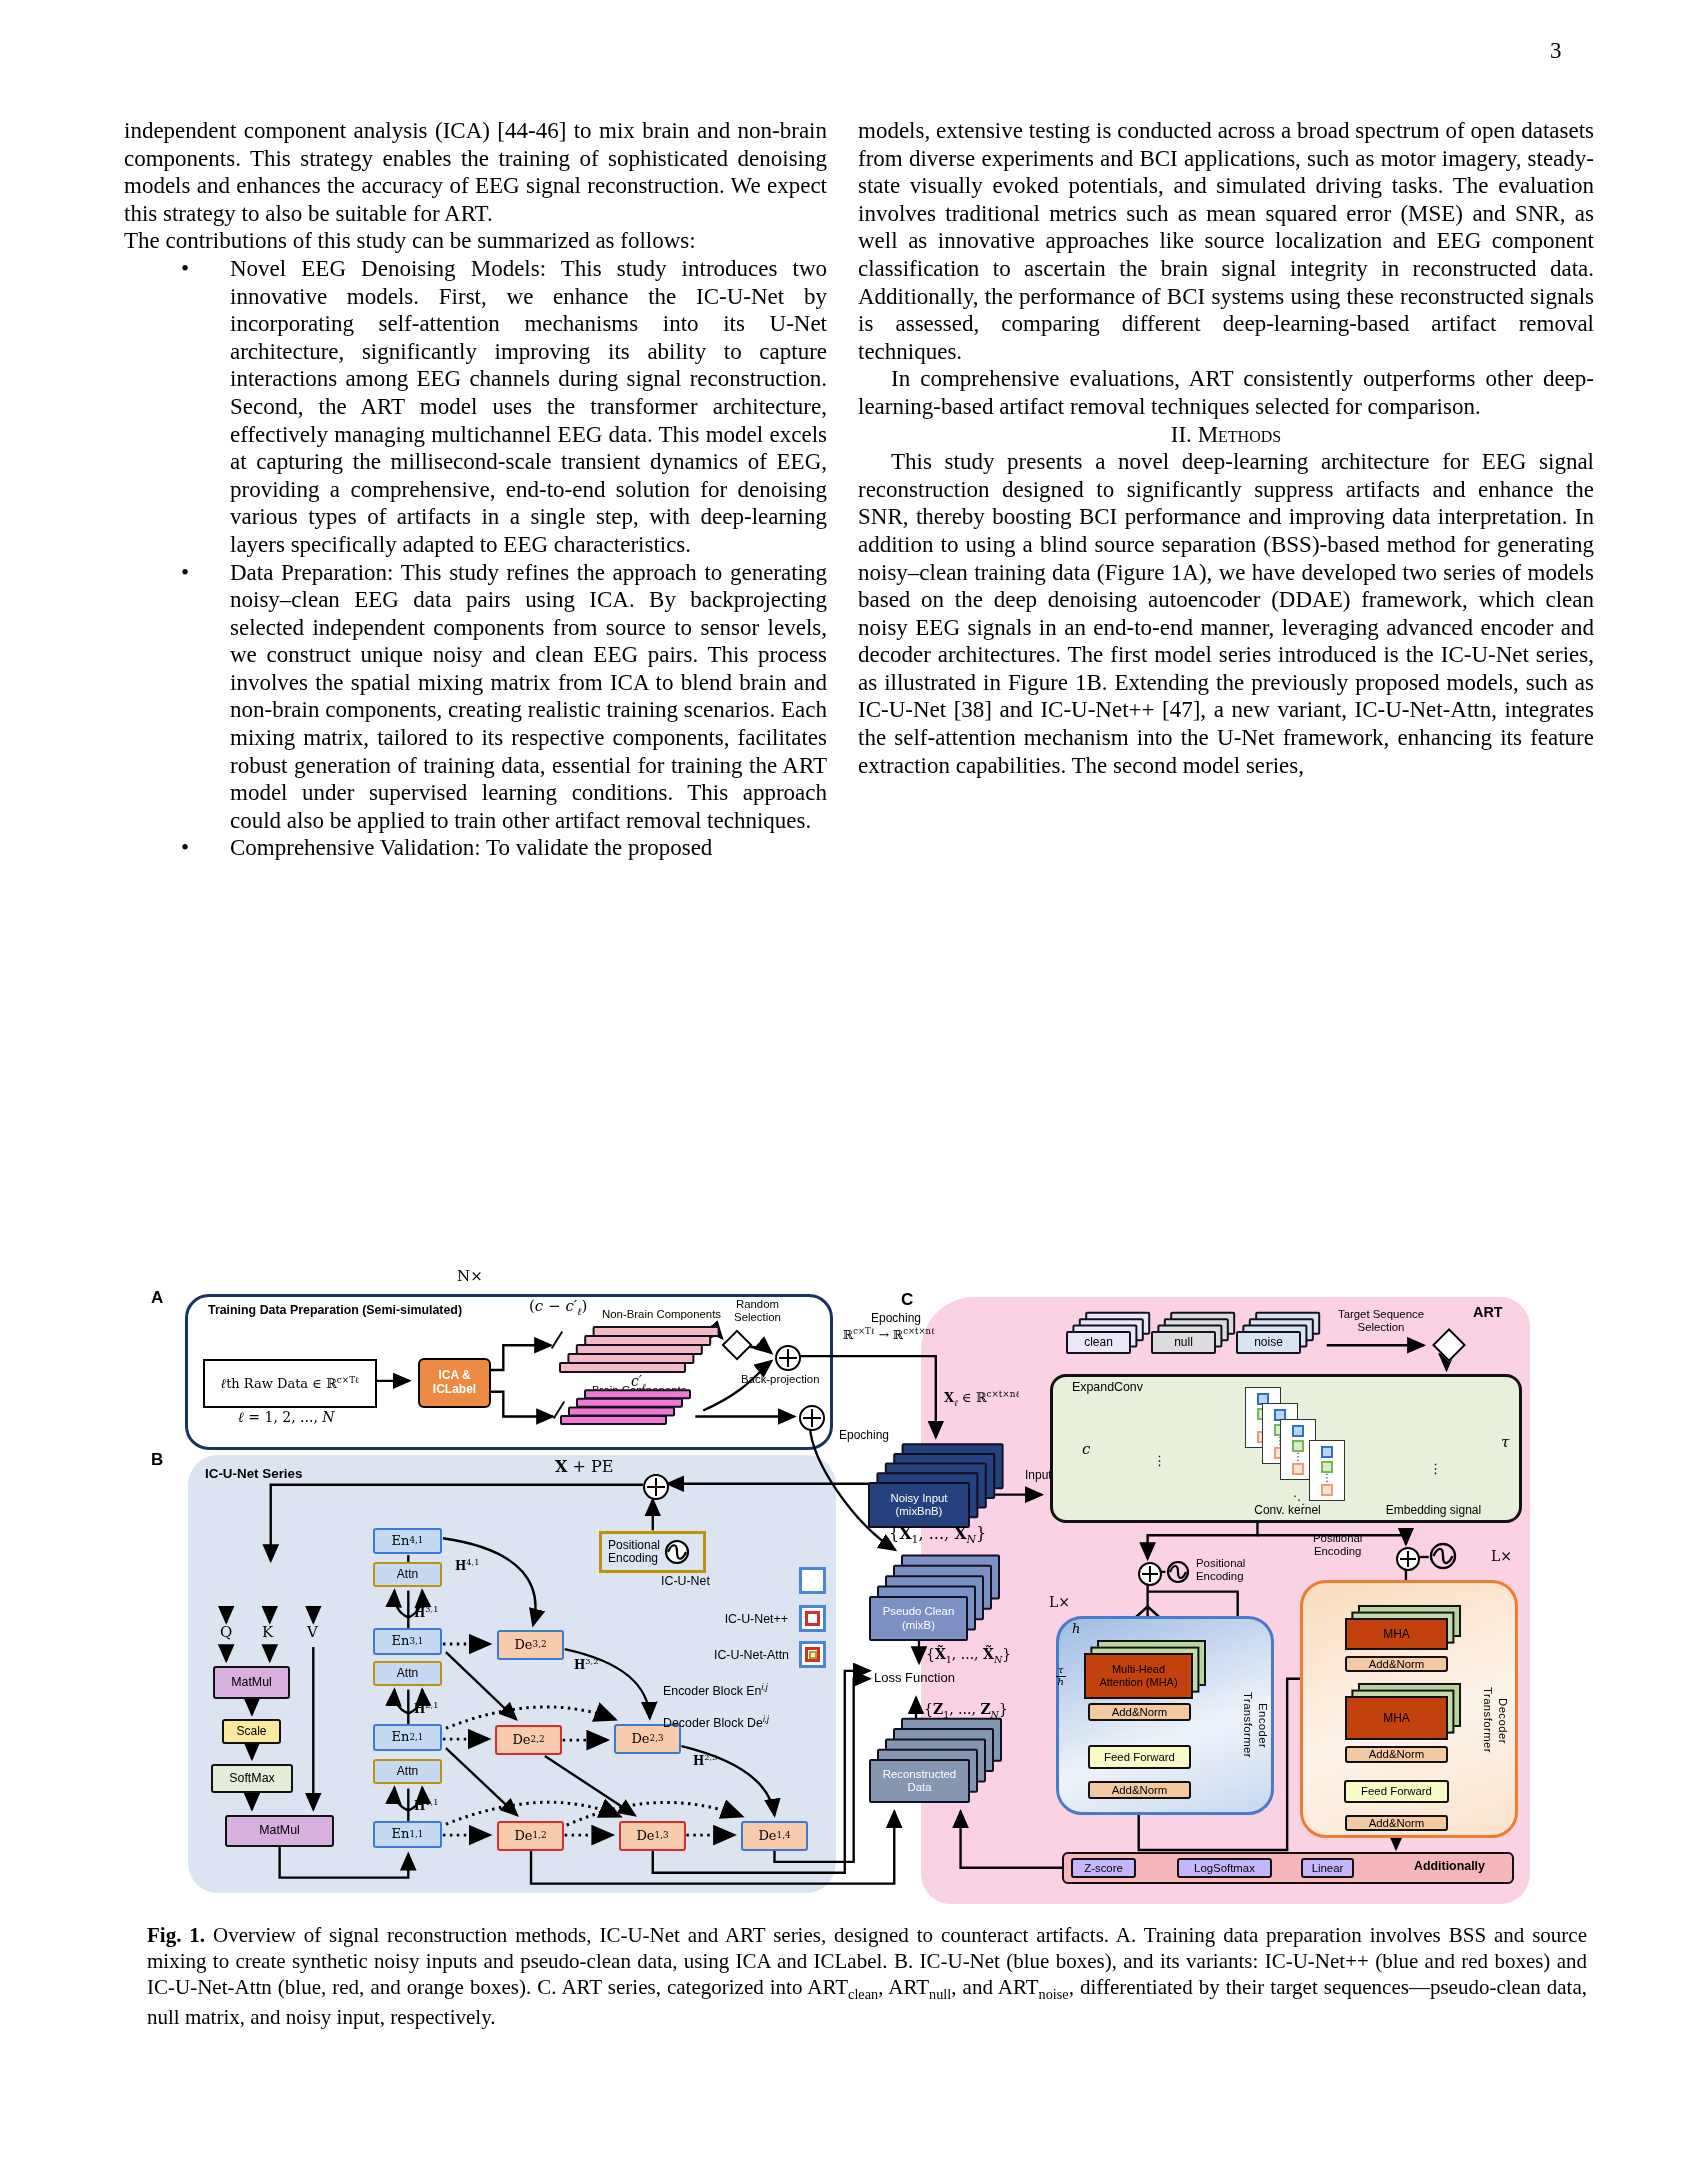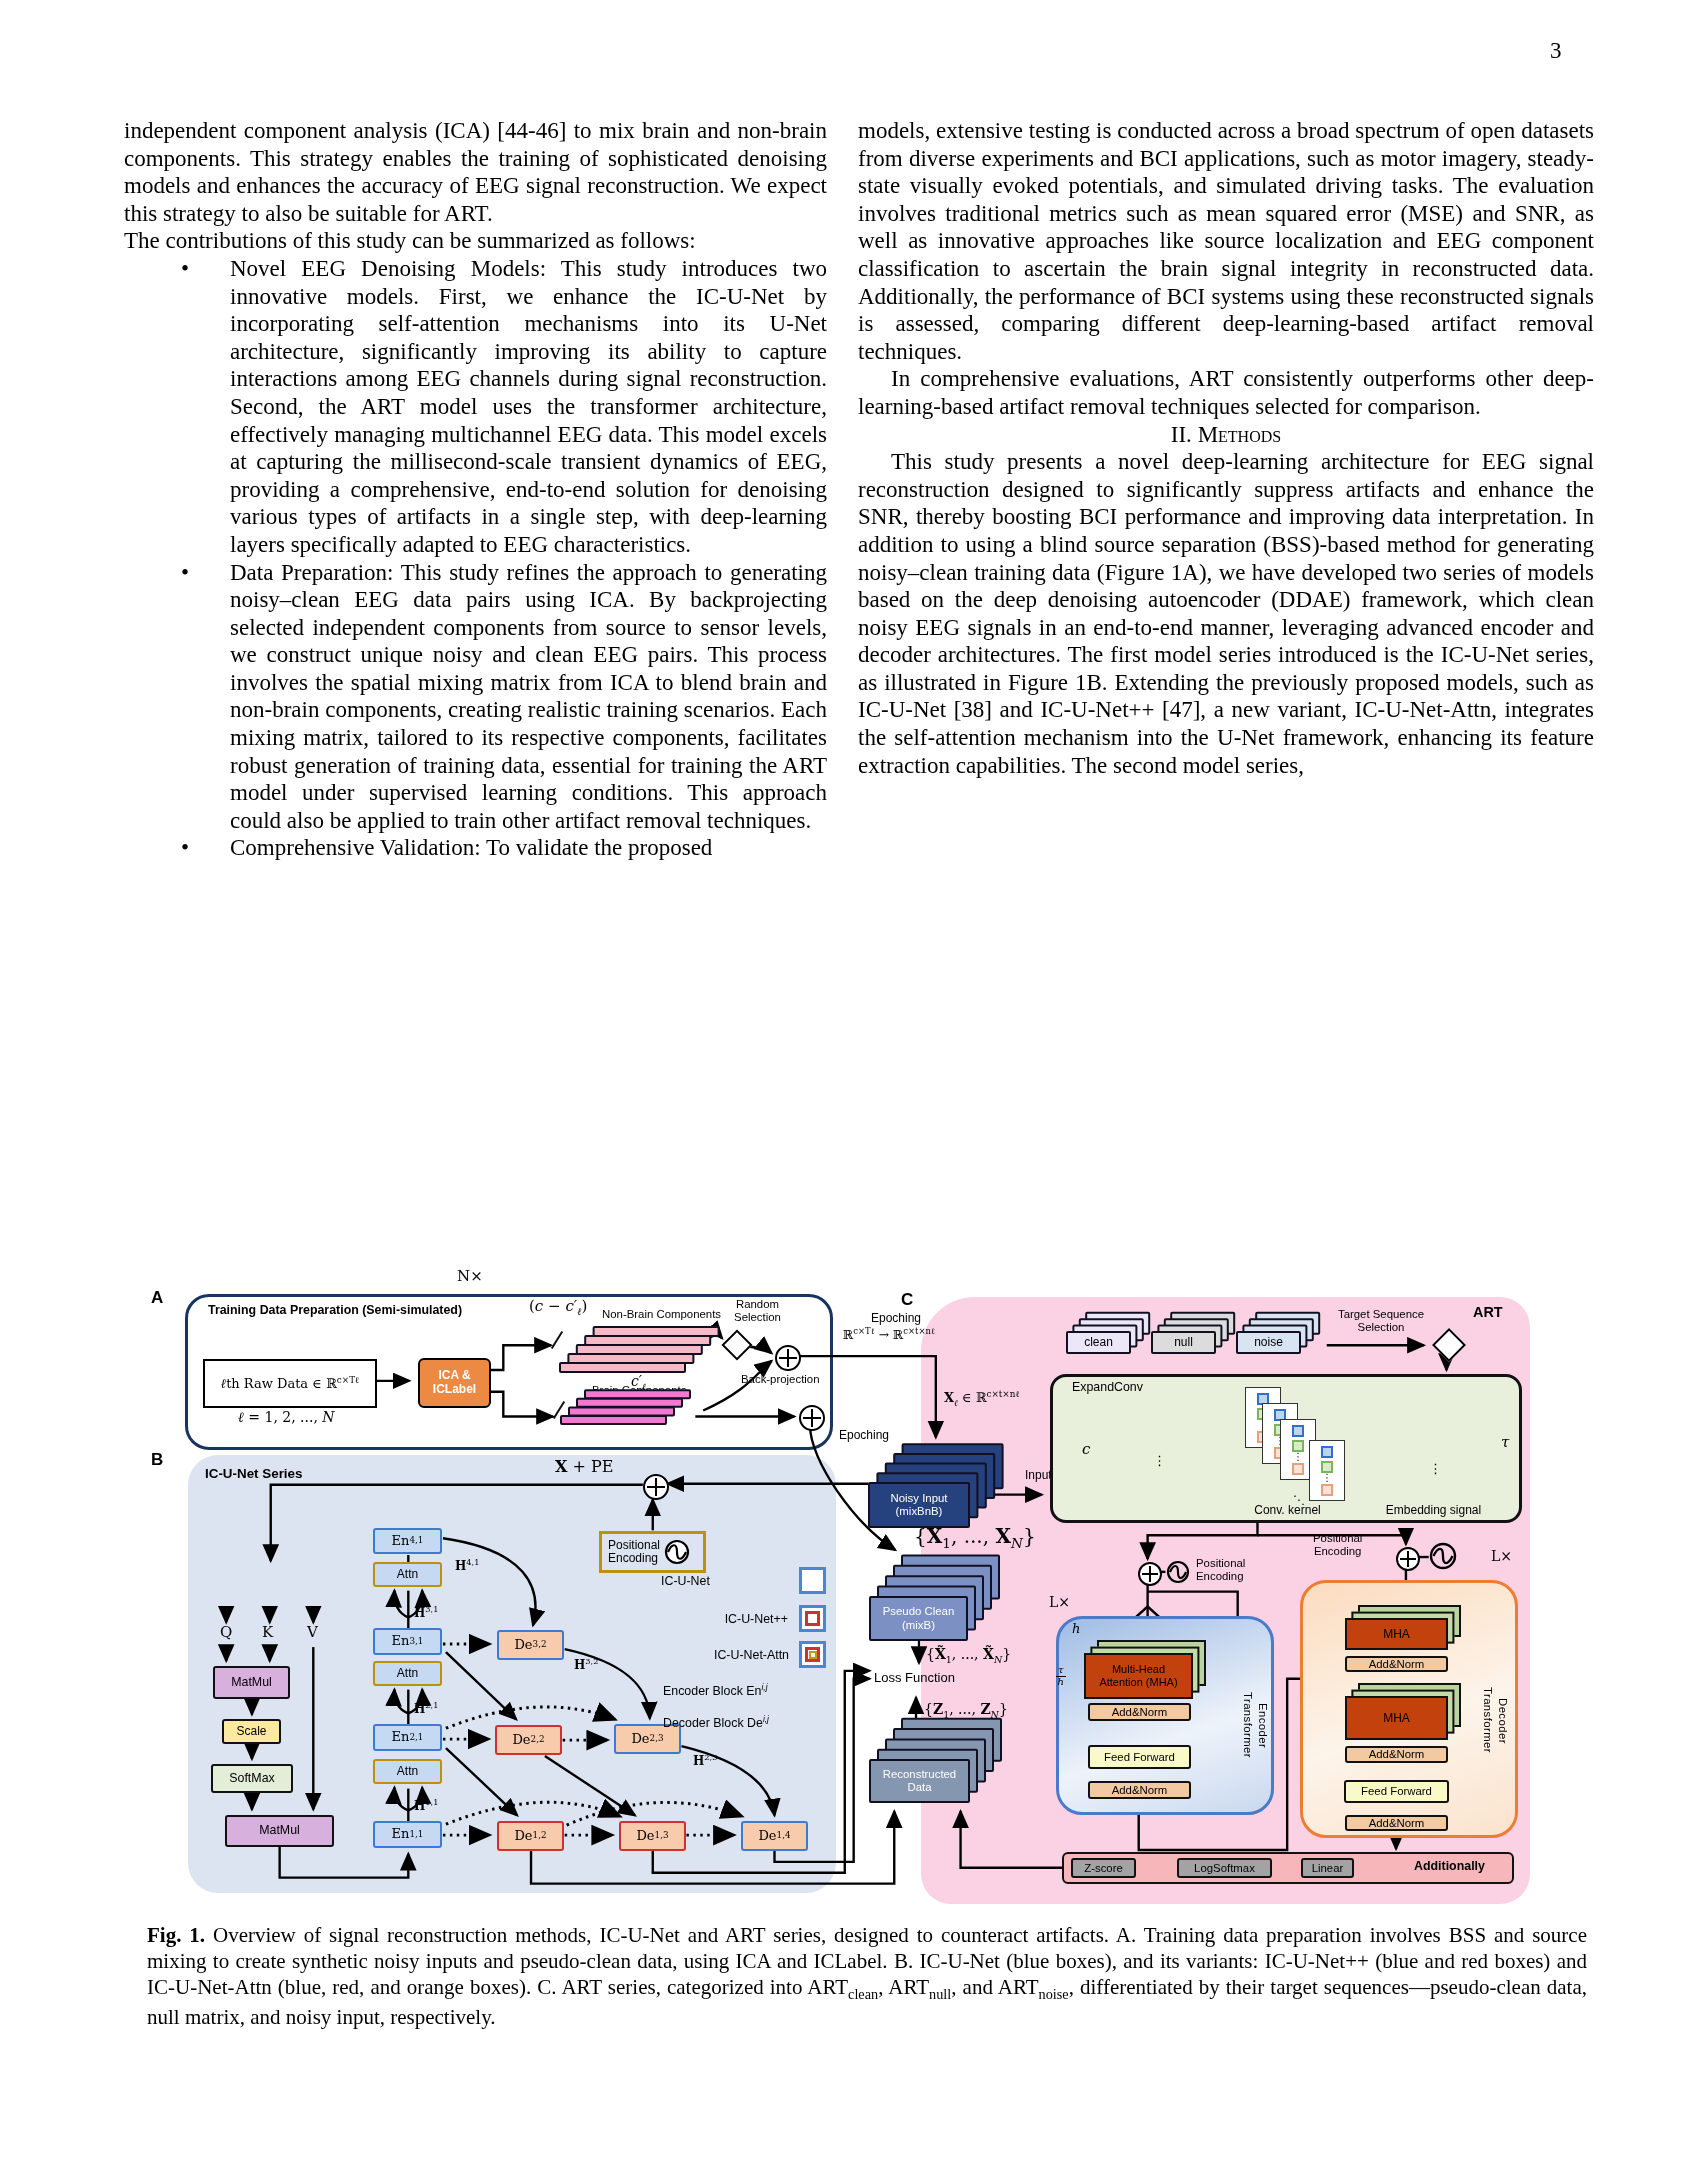--- a/index.html
+++ b/index.html
@@ -60,21 +60,21 @@
   .mha{position:absolute;z-index:2}
   .mha .mcard{position:absolute;left:0;top:0;width:var(--w);height:var(--h);background:#b9d49c;border:2.2px solid #111;box-sizing:border-box}
   .mha .mcard:nth-child(1){transform:translate(13px,-13px)}
   .mha .mcard:nth-child(2){transform:translate(6.4px,-6.4px);background:#c3dba6}
   .mha .mfront{background:#c2410c;display:flex;flex-direction:column;align-items:center;justify-content:center;
        text-align:center;font-size:11px;line-height:1.2}
   .anorm{position:absolute;z-index:2;background:#f3c9a2;border:2px solid #111;border-radius:3px;
        display:flex;align-items:center;justify-content:center;font-size:11.4px;box-sizing:border-box}
   .ffwd{position:absolute;z-index:2;background:#fafac8;border:2px solid #111;border-radius:3px;
        display:flex;align-items:center;justify-content:center;font-size:11.4px;box-sizing:border-box}
-  .obox{position:absolute;z-index:3;background:#a3a3a3;border:2px solid #111;border-radius:3px;
+  .obox{position:absolute;z-index:3;background:#c4b5fd;border:2px solid #111;border-radius:3px;
        display:flex;align-items:center;justify-content:center;font-size:11.4px;box-sizing:border-box}
   .kcard{position:absolute;z-index:3;background:#fff;border:1.5px solid #333;width:34px;padding:3px 0;
        display:flex;flex-direction:column;align-items:center}
   .ksq{width:12px;height:12px;box-sizing:border-box;display:block;margin:1.5px 0}
   .ksq.b{border:2.5px solid #2f6fd0;background:#bcd6f2}
   .ksq.g{border:2.5px solid #7cb45c;background:#d8ecc8}
   .ksq.o{border:2.5px solid #e8a07c;background:#fbe2d2}
   .kdots{font-size:10px;line-height:8px}
   .sine{position:absolute;z-index:2}
   .frac{position:absolute;z-index:2;display:inline-flex;flex-direction:column;align-items:center;
@@ -326,21 +326,21 @@
       <div class="card"></div>
         <div class="card"></div>
         <div class="card"></div>
         <div class="card"></div>
       <div class="card front">
         <span class="wtxt">Noisy Input</span>
         <span class="wtxt">(mixBnB)</span>
       </div>
     </div>
     <div class="node" style="left:916px;top:199px;font-size:12px">Input</div>
-    <div class="node math" style="left:805px;top:255px;font-size:20px"><span>{</span><span style="font-weight: bold;">X</span><sub>1</sub><span>, ..., </span><span style="font-weight: bold;">X</span><sub style="font-style: italic;">N</sub><span>}</span></div>
+    <div class="node math" style="left:780px;top:255px;font-size:16px"><span>{</span><span style="font-weight: bold;">X</span><sub>1</sub><span>, ..., </span><span style="font-weight: bold;">X</span><sub style="font-style: italic;">N</sub><span>}</span></div>
     <div class="cstack s5" style="left:760px;top:326px;--w:99px;--h:45px;--bg:#7c90c4;--ox:8px;--oy:-10.4px">
       <div class="card"></div>
         <div class="card"></div>
         <div class="card"></div>
         <div class="card"></div>
       <div class="card front">
         <span class="wtxt">Pseudo Clean</span>
         <span class="wtxt">(mixB)</span>
       </div>
     </div>

